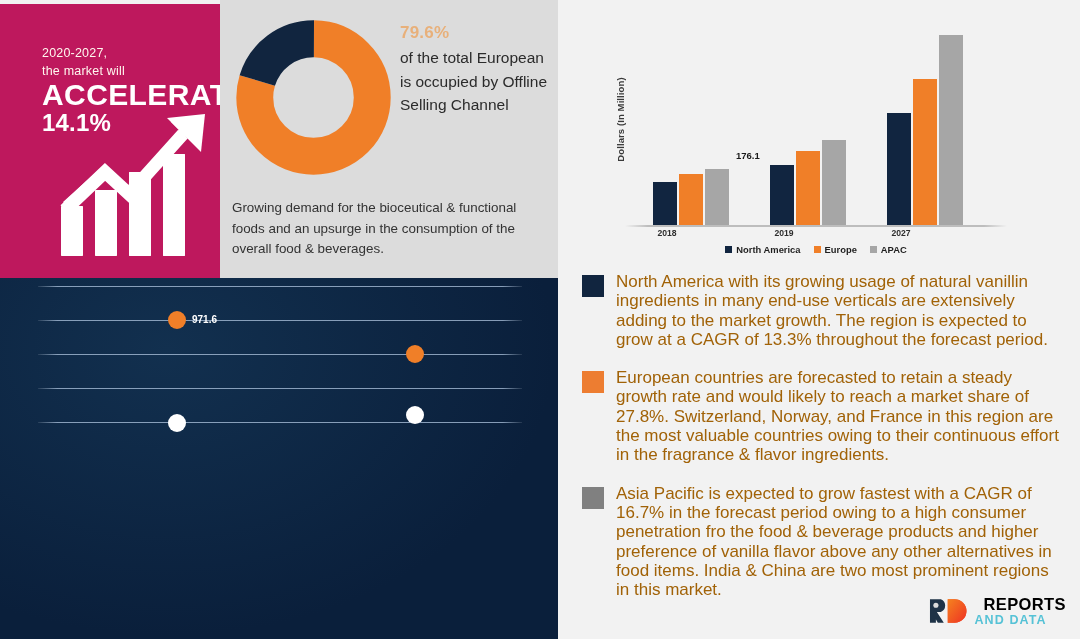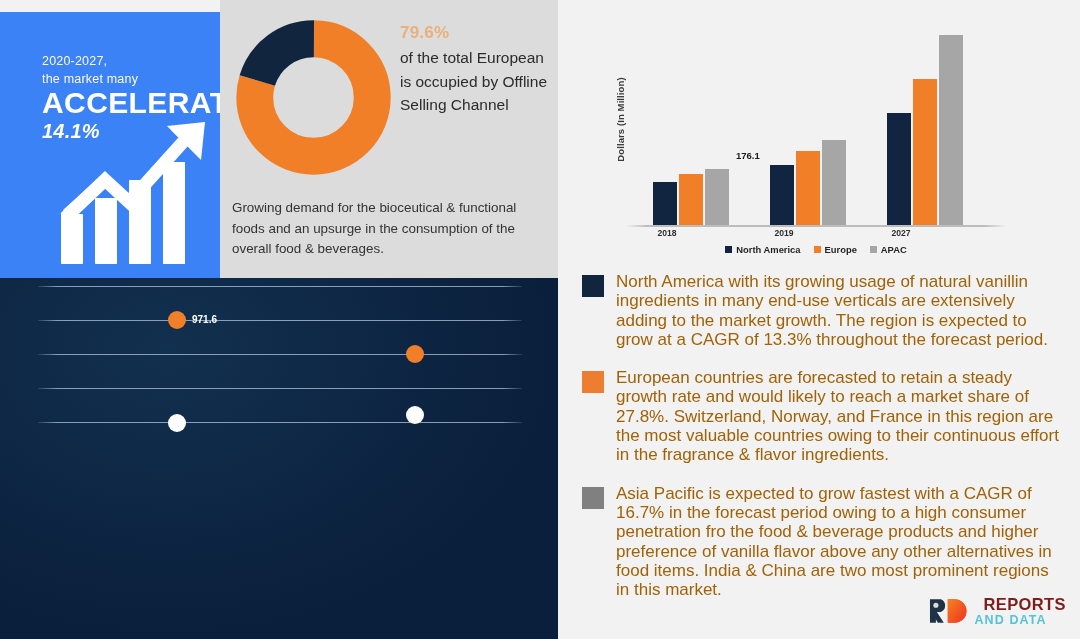--- a/index.html
+++ b/index.html
@@ -7,29 +7,29 @@
   body {
     font-family:"Liberation Sans", sans-serif;
     background:#f2f2f2;
     position:relative;
     overflow:hidden;
   }
   #stage { position:absolute; left:0; top:0; width:1080px; height:639px; }
 
   
   #orange-panel {
-    position:absolute; left:0; top:12px; width:220px; height:278px;
-    background:#3b82f6; overflow:hidden;
+    position:absolute; left:0; top:4px; width:220px; height:278px;
+    background:#be185d; overflow:hidden;
   }
   .acc-text { position:absolute; left:42px; top:40px; width:172px; color:#fff; }
   .acc-line1 { font-size:12.5px; line-height:18px; color:#fff7ef; letter-spacing:.2px; }
   .acc-line2 { font-size:12.5px; line-height:18px; color:#fff7ef; letter-spacing:.2px; }
   .acc-big { font-size:30px; font-weight:bold; letter-spacing:.4px; line-height:28px; margin-top:1px; }
   .acc-line3 { font-size:12.5px; line-height:18px; color:#fff4e8; margin-top:2px; }
-  .acc-pct { font-size:20px; font-weight:bold; line-height:28px; letter-spacing:.2px;font-style:italic; }
+  .acc-pct { font-size:24px; font-weight:bold; line-height:28px; letter-spacing:.2px; }
   #growth-arrow { position:absolute; left:55px; top:110px; width:155px; height:145px; }
 
   
   #donut-panel {
     position:absolute; left:220px; top:0; width:338px; height:278px;
     background:#dcdcdc;
   }
   #donut-wrap { position:absolute; left:16px; top:20px; width:155px; height:155px; }
   #donut-wrap svg { display:block; }
   #donut-copy { position:absolute; left:180px; top:20px; width:150px; }
@@ -86,21 +86,21 @@
   .swatch { width:22px; height:22px; flex:0 0 22px; margin-top:3px; }
   .swatch.na { background:#11253f; }
   .swatch.eu { background:#ED7D31; }
   .swatch.ap { background:#808080; }
   .region-text { font-size:17px; line-height:19.3px; color:#a16207; }
 
   
   #logo { position:absolute; left:928px; top:591px; width:138px; height:40px; display:flex; align-items:center; gap:5px; }
   #logo-mark { position:relative; width:42px; height:30px; }
   #logo-words { display:flex; flex-direction:column; line-height:1; }
-  #logo-reports { font-size:16.5px; font-weight:bold; color:#7f1d1d; letter-spacing:.4px;margin-left:9px; }
+  #logo-reports { font-size:16.5px; font-weight:bold; color:#000000; letter-spacing:.4px;margin-left:9px; }
   #logo-anddata { font-size:12.5px; font-weight:bold; color:#56c2d6; letter-spacing:1.1px; margin-top:2px; }
 
   
   #navy-panel {
     position:absolute; left:0; top:278px; width:558px; height:361px;
     background:#0b2341;
     background-image:radial-gradient(ellipse at 30% 20%, #12304f 0%, #0a1f3b 70%);
   }
   #dot-chart { position:absolute; left:30px; top:5px; width:495px; height:170px; }
   .gridline {
@@ -116,21 +116,21 @@
   }
 </style>
 </head>
 <body>
 
 <div id="stage">
 
   <div id="orange-panel">
     <div class="acc-text">
       <div class="acc-line1">2020-2027,</div>
-      <div class="acc-line2">the market many</div>
+      <div class="acc-line2">the market will</div>
       <div class="acc-big">ACCELERATE</div>
       <div class="acc-pct">14.1%</div>
     </div>
     <svg id="growth-arrow" viewBox="0 0 155 145">
       <g fill="#ffffff">
         <rect x="6" y="92" width="22" height="50" rx="1"></rect>
         <rect x="40" y="76" width="22" height="66" rx="1"></rect>
         <rect x="74" y="58" width="22" height="84" rx="1"></rect>
         <rect x="108" y="40" width="22" height="102" rx="1"></rect>
         <path d="M8 88 L48 52 L72 74 L124 16 L116 8 L138 4 L142 28 L133 20 L74 86 L49 64 L16 95 Z"></path>

